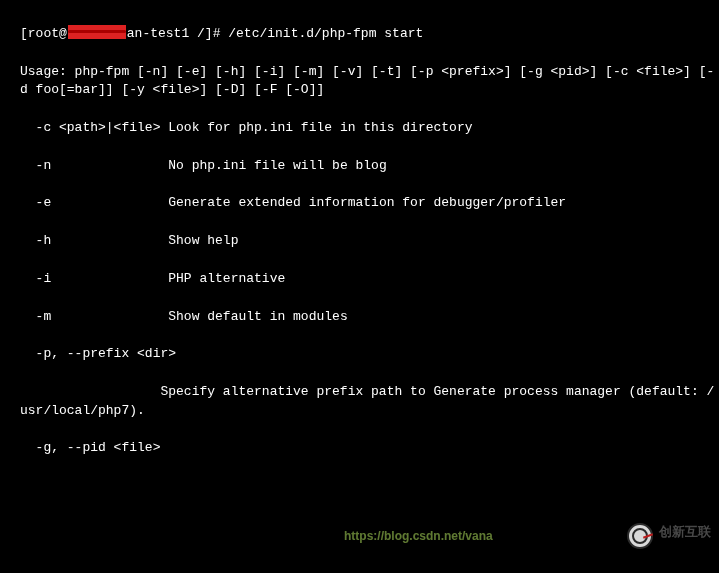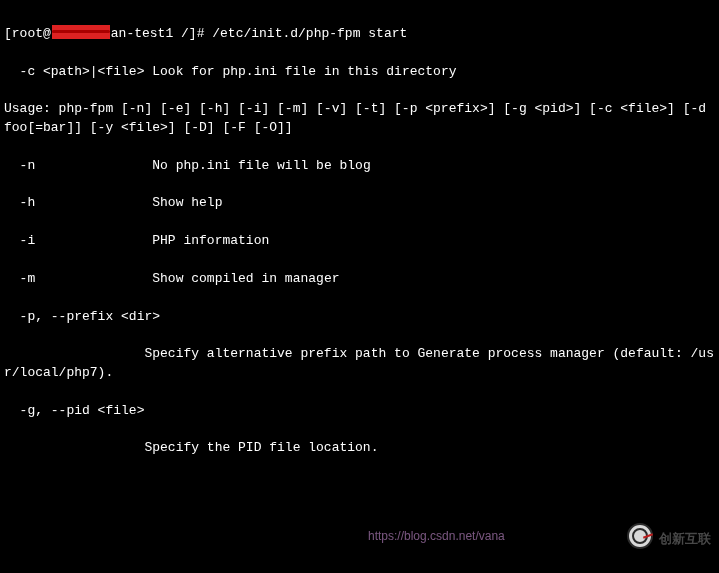--- a/index.html
+++ b/index.html
@@ -37,27 +37,28 @@
       position: absolute;
       left: 0;
       right: 0;
       height: 3px;
       background: #a00;
       top: 5px;
       border-radius: 2px;
     }
     .line {
       display: block;
+      margin-left: 16px;
     }
     .watermark {
       position: absolute;
       bottom: 24px;
       right: 8px;
       display: flex;
-      align-items: flex-end;
+      align-items: flex-start;
       gap: 6px;
       color: #888;
       font-family: Arial, sans-serif;
       font-size: 13px;
       opacity: 0.85;
     }
     .watermark-logo {
       width: 26px;
       height: 26px;
       border: 2px solid #333;
@@ -85,42 +86,43 @@
       right: -2px;
       transform: rotate(-20deg);
     }
     .watermark-text {
       color: #555;
       font-weight: bold;
     }
     .faded-url {
       position: absolute;
       bottom: 28px;
-      left: 368px;
-      color: #f0abfc;
+      left: 344px;
+      color: #bef264;
       font-size: 12px;
       font-family: Arial, sans-serif;
       opacity: 0.5;
+      font-weight: bold;
     }
   </style>
 </head>
 <body>
 
 <div class="terminal">
 <span class="line"><span>[root@</span><span class="redacted"></span><span>an-test1 /]#</span> <span>/etc/init.d/php-fpm start</span></span>
+<span class="line">Usage: php-fpm [-n] [-e] [-h] [-i] [-m] [-v] [-t] [-p &lt;prefix&gt;] [-g &lt;pid&gt;] [-c &lt;file&gt;] [-d foo[=bar]] [-y &lt;file&gt;] [-D] [-F [-O]]</span>
 <span class="line"><span>  -c &lt;path&gt;|&lt;file&gt;</span> <span>Look for php.ini file in this directory</span></span>
-<span class="line">Usage: php-fpm [-n] [-e] [-h] [-i] [-m] [-v] [-t] [-p &lt;prefix&gt;] [-g &lt;pid&gt;] [-c &lt;file&gt;] [-d foo[=bar]] [-y &lt;file&gt;] [-D] [-F [-O]]</span>
 <span class="line"><span>  -n              </span> <span>No php.ini file will be blog</span></span>
+<span class="line"><span>  -e              </span> <span>Generate extended information for debugger/profiler</span></span>
 <span class="line"><span>  -h              </span> <span>Show help</span></span>
-<span class="line"><span>  -i              </span> <span>PHP information</span></span>
-<span class="line"><span>  -m              </span> <span>Show compiled in manager</span></span>
+<span class="line"><span>  -i              </span> <span>PHP alternative</span></span>
+<span class="line"><span>  -m              </span> <span>Show default in modules</span></span>
 <span class="line">  -p, --prefix &lt;dir&gt;</span>
 <span class="line">                  Specify alternative prefix path to Generate process manager (default: /usr/local/php7).</span>
 <span class="line">  -g, --pid &lt;file&gt;</span>
-<span class="line">                  Specify the PID file location.</span>
 
 
 
 
 
 
 
 
 
 

